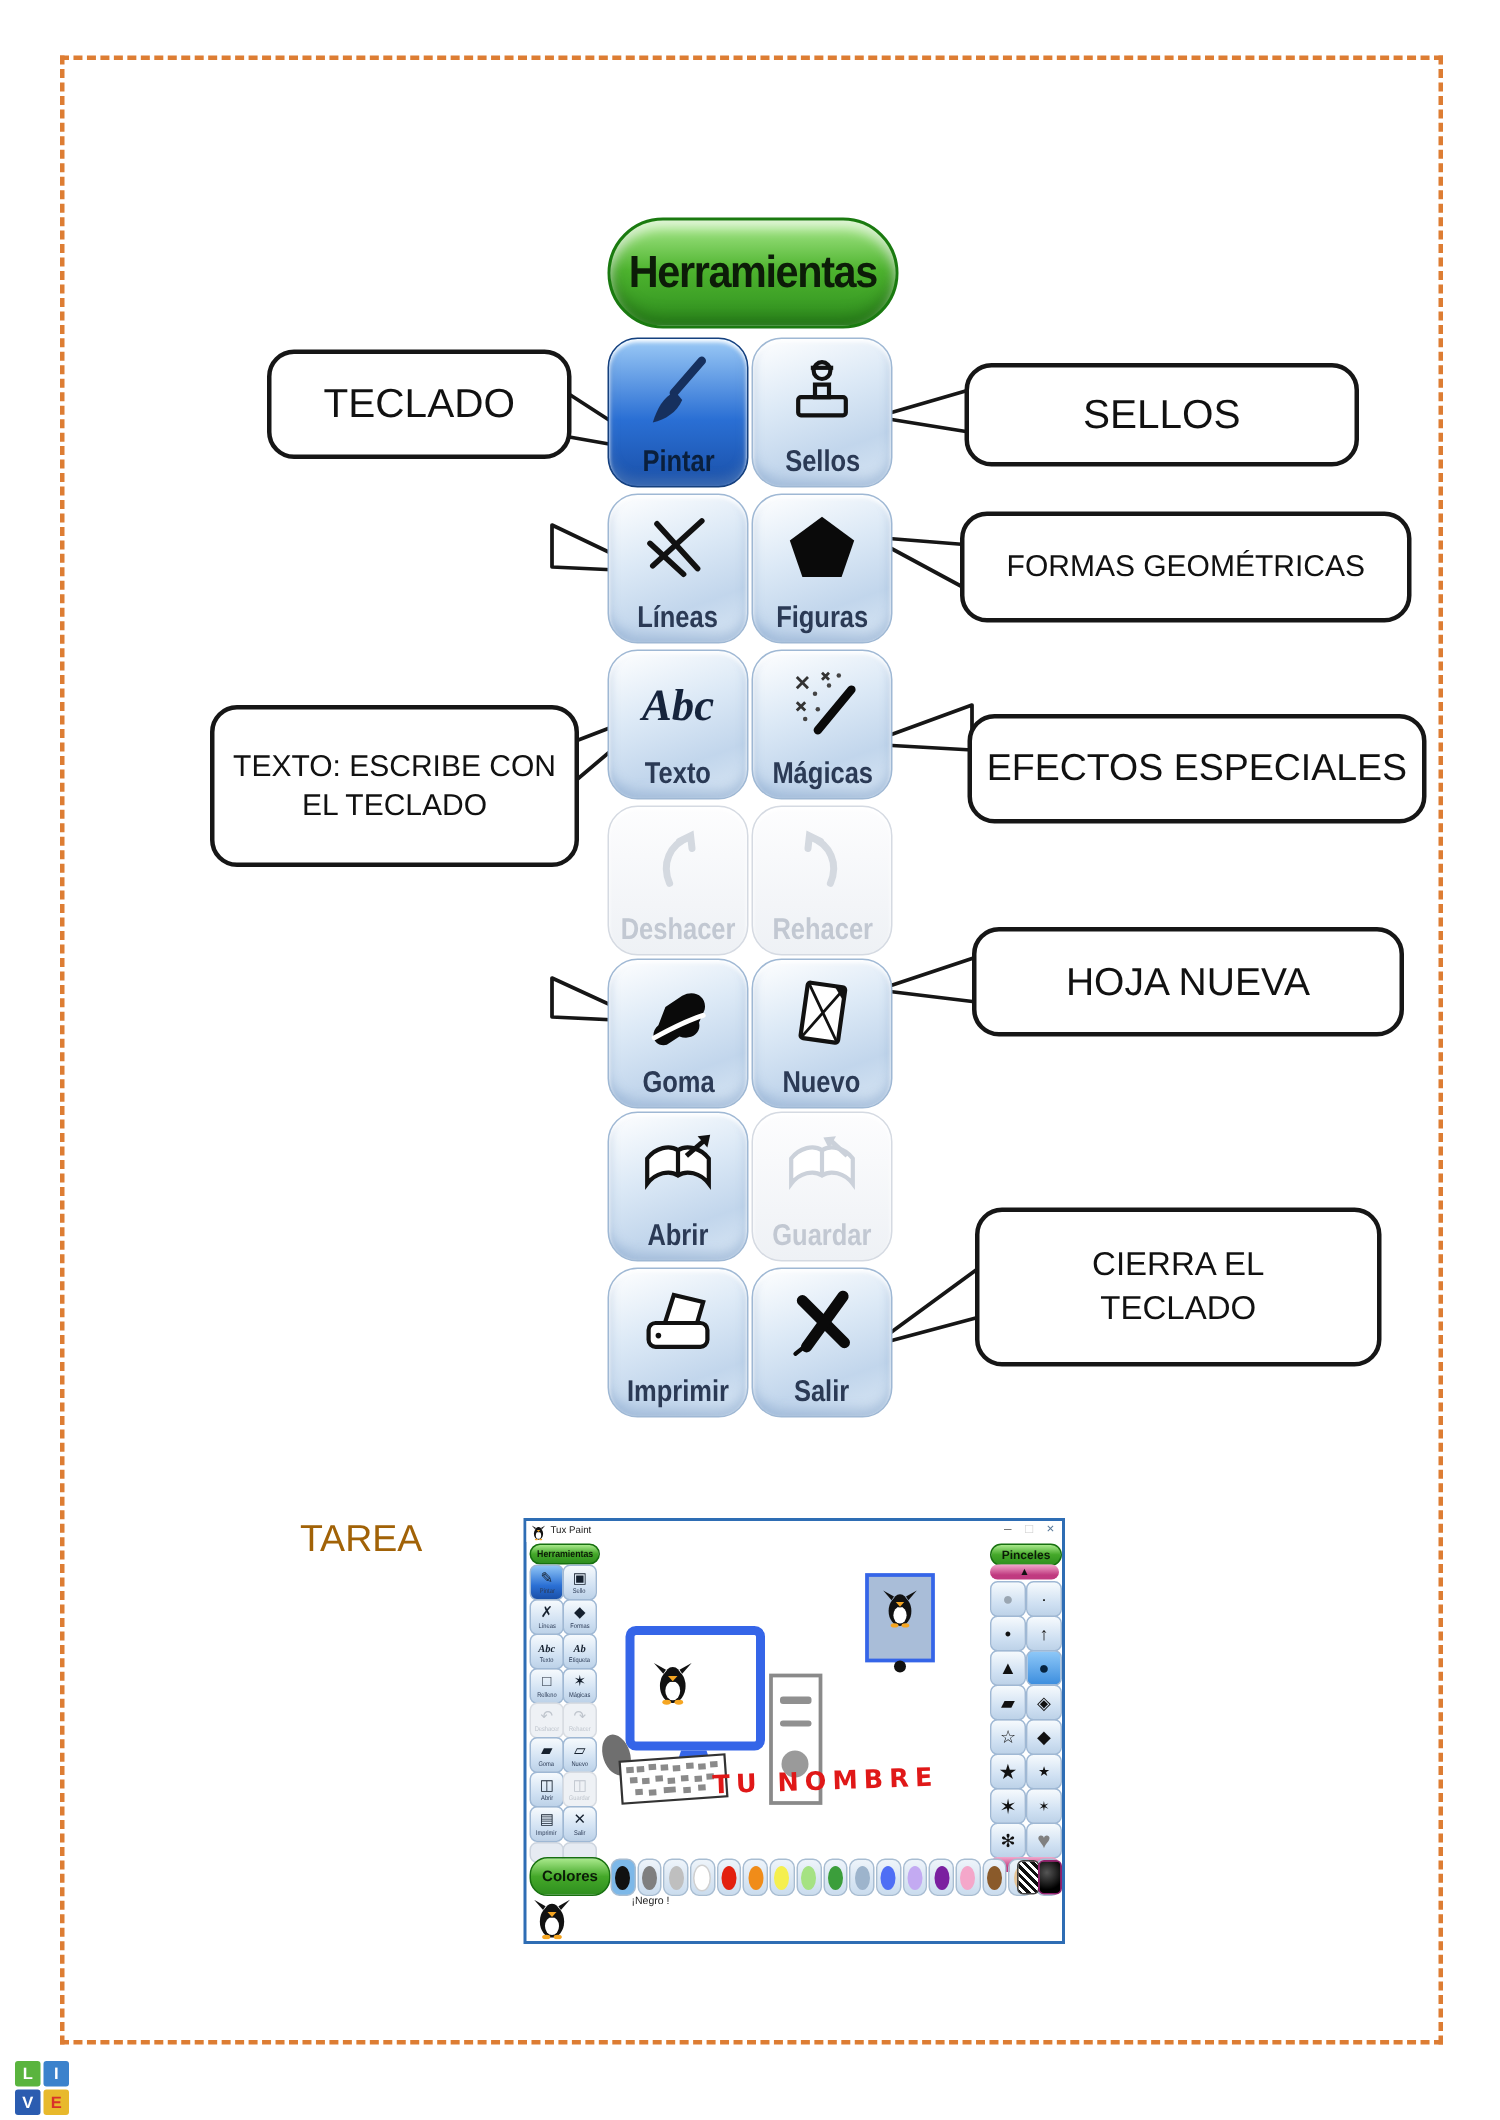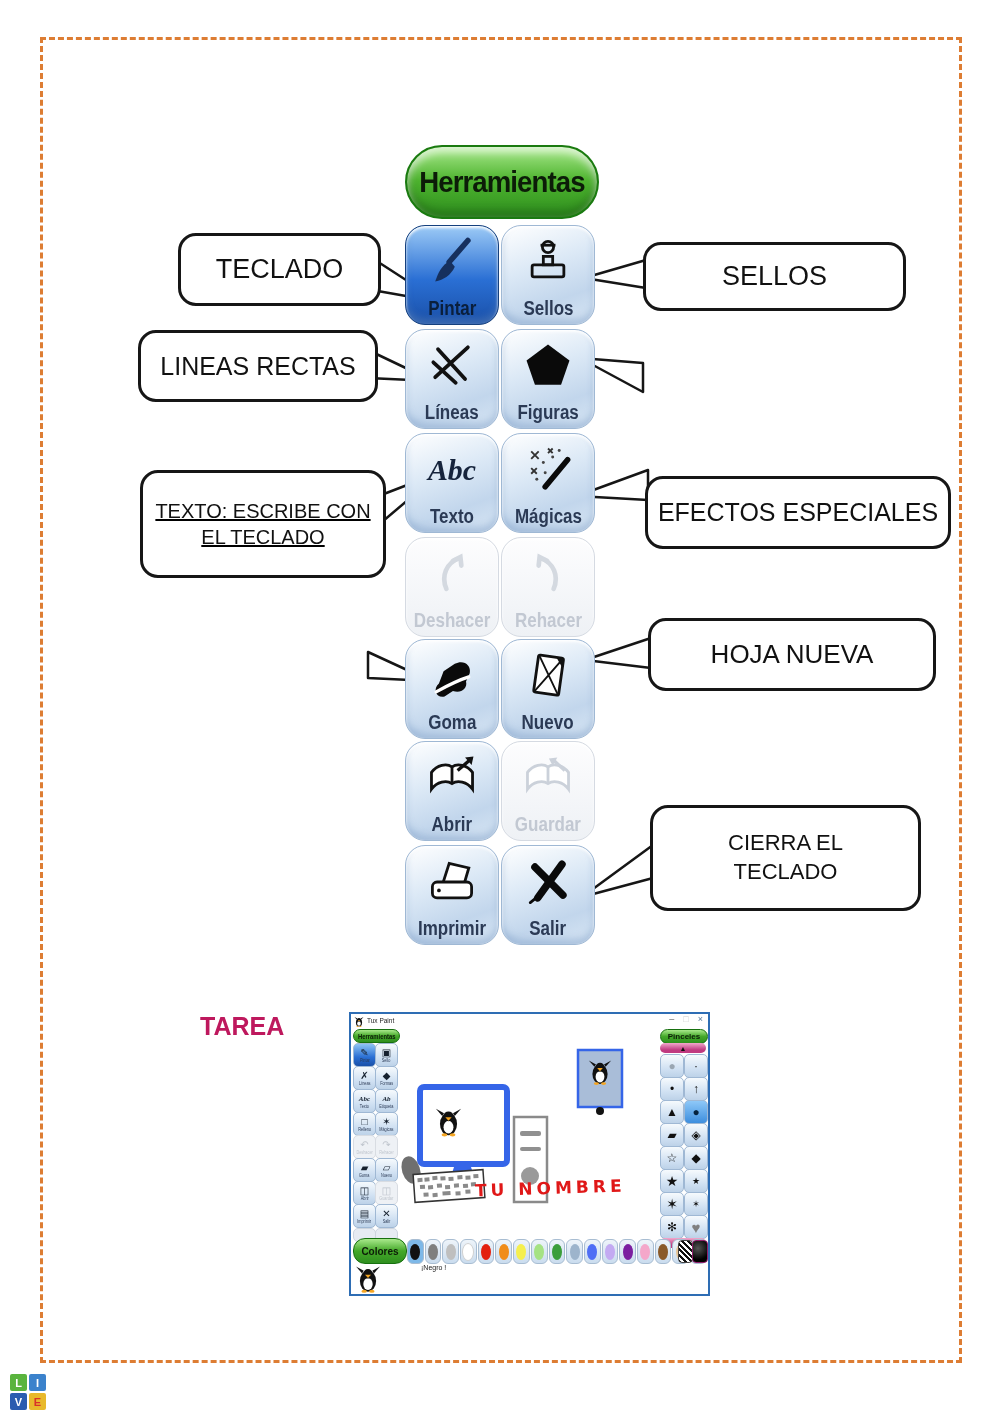--- a/index.html
+++ b/index.html
@@ -24,21 +24,21 @@
   .tool-btn.selected .tlabel{color:#0a1f3c;}
   .tool-btn.disabled{background:linear-gradient(#fdfdfe,#eef1f5);border-color:#d5dae2;
         box-shadow:inset 0 2px 3px #fff;}
   .tool-btn.disabled .tlabel{color:#c2c8d2;}
   
   .callout{position:absolute;background:#fff;border:3px solid #161616;border-radius:18px;
         display:flex;flex-direction:column;align-items:center;justify-content:center;text-align:center;}
   .callout span{color:#111;line-height:1.3;}
   #tails{position:absolute;left:0;top:0;pointer-events:none;}
   
-  .tarea{position:absolute;left:200px;top:1012px;font-size:25px;font-weight:700;color:#be185d;}
+  .tarea{position:absolute;left:200px;top:1012px;font-size:25px;font-weight:400;color:#a16207;}
   #app{position:absolute;left:349px;top:1012px;width:357px;height:280px;background:#fff;
         border:2px solid #2e6db4;font-family:"Liberation Sans",sans-serif;}
   .titlebar{position:absolute;left:0;top:0;width:100%;height:14px;background:#fff;}
   .titlebar .wtitle{position:absolute;left:16px;top:3px;font-size:6.5px;color:#222;}
   .win-controls{position:absolute;right:5px;top:0;display:flex;gap:9px;font-size:9px;}
   .mini-pill{position:absolute;background:linear-gradient(#a9e98c,#44a829 50%,#2f8f1f);
         border:1px solid #17700f;border-radius:8px;display:flex;align-items:center;justify-content:center;
         font-weight:700;color:#0c1c08;}
   .mini-btn{position:absolute;width:21px;height:22px;border-radius:5px;
         background:linear-gradient(#f6fafd,#cfe0f2 65%,#bdd2e8);border:1px solid #9fb8d4;
@@ -258,29 +258,29 @@
           <path d="M45 11 L19 47" stroke-width="8"></path>
           <path d="M11 52 L21 44" stroke-width="3"></path>
         </svg>
     </span>
     <span class="tlabel">Salir</span>
   </div>
 
   <div class="callout" style="left:178px;top:233px;width:197px;height:67px;">
     <span style="font-size:27px;">TECLADO</span>
   </div>
-  <div class="callout" style="left:138px;top:330px;width:234px;height:66px;">
-    <span style="font-size:25px;">LINEAS RECTAS</span>
-  </div>
-  <div class="callout" style="left:140px;top:470px;width:240px;height:102px;text-decoration:underline;">
+  <div class="callout" style="left:140px;top:470px;width:240px;height:102px;">
     <span style="font-size:20px;">TEXTO: ESCRIBE CON</span>
     <span style="font-size:20px;">EL TECLADO</span>
   </div>
   <div class="callout" style="left:643px;top:242px;width:257px;height:63px;">
     <span style="font-size:27px;">SELLOS</span>
+  </div>
+  <div class="callout" style="left:640px;top:341px;width:295px;height:68px;">
+    <span style="font-size:20px;">FORMAS GEOMÉTRICAS</span>
   </div>
   <div class="callout" style="left:645px;top:448px;width:300px;height:67px;margin-top:28px;">
     <span style="font-size:25px;">EFECTOS ESPECIALES</span>
   </div>
   <div class="callout" style="left:648px;top:618px;width:282px;height:67px;text-align:center;">
     <span style="font-size:26px;">HOJA NUEVA</span>
   </div>
   <div class="callout" style="left:650px;top:805px;width:265px;height:100px;">
     <span style="font-size:22px;">CIERRA EL</span>
     <span style="font-size:22px;">TECLADO</span>

